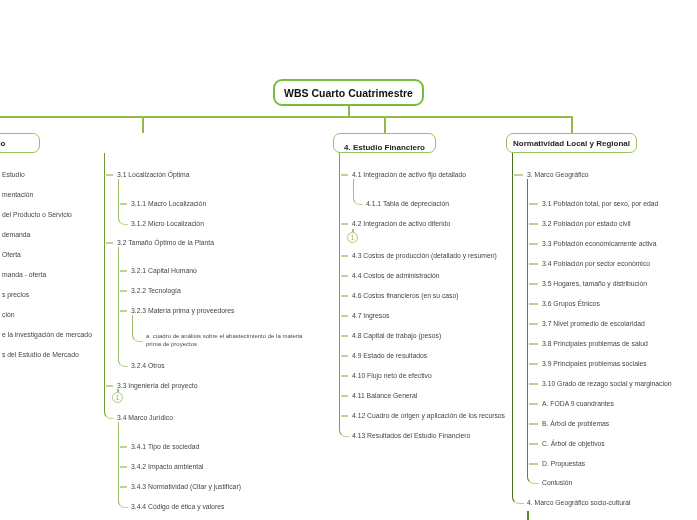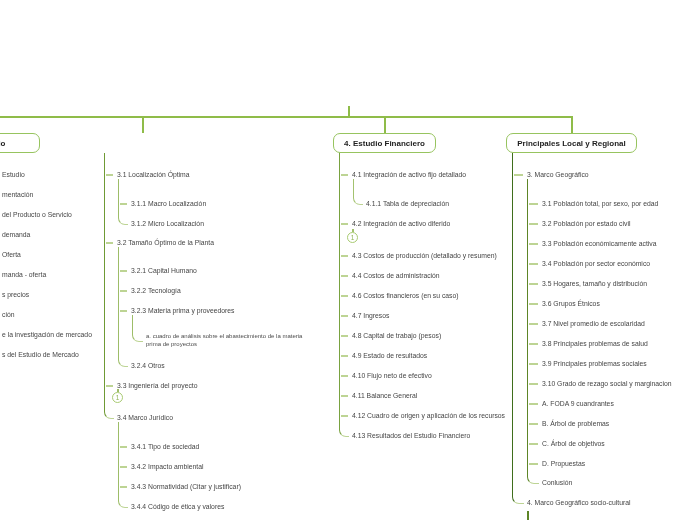--- a/index.html
+++ b/index.html
@@ -16,20 +16,23 @@
   .topic{position:absolute;font-size:6.8px;line-height:8.5px;color:#454545;white-space:nowrap;}
   .topic.wrap{white-space:normal;font-size:6px;line-height:8px;color:#4c4c4c;}
   .badge{position:absolute;width:11px;height:11px;border:1px solid #a9cb72;border-radius:50%;
          color:#8fb456;background:#fff;font-size:6.5px;line-height:10px;text-align:center;
          box-sizing:border-box;}
 </style>
 </head>
 <body>
 
 <div id="canvas">
+  <div class="root-box" id="root-topic" style="left:273px;top:79px;width:151px;height:27px;">
+    <span>WBS Cuarto Cuatrimestre</span>
+  </div>
 <div class="line" style="left: 348px; top: 106px; width: 1.5px; height: 10px; background: rgb(143, 188, 73);"></div>
     <div class="line" style="left: 0px; top: 116px; width: 573px; height: 1.5px; background: rgb(143, 188, 73);"></div>
     <div class="node-box" style="left: -62px; top: 133px; width: 102px; height: 20px;">
       <span>Mercado</span>
     </div>
     <div class="topic" style="left: 2px; top: 171px;">Estudio</div>
     <div class="topic" style="left: 2px; top: 191px;">mentación</div>
     <div class="topic" style="left: 2px; top: 211px;">del Producto o Servicio</div>
     <div class="topic" style="left: 2px; top: 231px;">demanda</div>
     <div class="topic" style="left: 2px; top: 251px;">Oferta</div>
@@ -67,21 +70,21 @@
     <div class="line" style="left: 119.5px; top: 446.25px; width: 7.5px; height: 1.5px; background: rgb(189, 212, 148);"></div>
     <div class="topic" style="left: 131px; top: 443px;">3.4.1 Tipo de sociedad</div>
     <div class="line" style="left: 119.5px; top: 466.25px; width: 7.5px; height: 1.5px; background: rgb(189, 212, 148);"></div>
     <div class="topic" style="left: 131px; top: 463px;">3.4.2 Impacto ambiental</div>
     <div class="line" style="left: 119.5px; top: 486.25px; width: 7.5px; height: 1.5px; background: rgb(189, 212, 148);"></div>
     <div class="topic" style="left: 131px; top: 483px;">3.4.3 Normatividad (Citar y justificar)</div>
     <div class="topic" style="left: 131px; top: 503px;">3.4.4 Código de ética y valores</div>
     <div class="line" style="left: 384px; top: 116px; width: 1.5px; height: 17px; background: rgb(143, 188, 73);"></div>
     <div class="curve" style="left: 339px; top: 153px; width: 9px; height: 283px; border-left: 1.5px solid rgb(121, 162, 64); border-bottom: 1.5px solid rgb(189, 212, 148); border-bottom-left-radius: 7px;"></div>
     <div class="curve" style="left: 353px; top: 179px; width: 9px; height: 25px; border-left: 1.5px solid rgb(163, 194, 111); border-bottom: 1.5px solid rgb(189, 212, 148); border-bottom-left-radius: 7px;"></div>
-    <div class="node-box" style="left: 333px; top: 133px; width: 103px; height: 20px;">
+    <div class="node-box" style="left: 333px; top: 133px; width: 103px; height: 20px; align-items: flex-end;">
       <span>4. Estudio Financiero</span>
     </div>
     <div class="line" style="left: 340.5px; top: 174.25px; width: 7.5px; height: 1.5px; background: rgb(189, 212, 148);"></div>
     <div class="topic" style="left: 352px; top: 171px;">4.1 Integración de activo fijo detallado</div>
     <div class="topic" style="left: 366px; top: 200px;">4.1.1 Tabla de depreciación</div>
     <div class="line" style="left: 340.5px; top: 223.25px; width: 7.5px; height: 1.5px; background: rgb(189, 212, 148);"></div>
     <div class="topic" style="left: 352px; top: 220px;">4.2 Integración de activo diferido</div>
     <div class="line" style="left: 352px; top: 229px; width: 1.5px; height: 3px; background: rgb(163, 194, 111);"></div>
     <div class="badge" style="left: 347px; top: 232px;">1</div>
     <div class="line" style="left: 340.5px; top: 255.25px; width: 7.5px; height: 1.5px; background: rgb(189, 212, 148);"></div>
@@ -101,21 +104,21 @@
     <div class="line" style="left: 340.5px; top: 395.25px; width: 7.5px; height: 1.5px; background: rgb(189, 212, 148);"></div>
     <div class="topic" style="left: 352px; top: 392px;">4.11 Balance General</div>
     <div class="line" style="left: 340.5px; top: 415.25px; width: 7.5px; height: 1.5px; background: rgb(189, 212, 148);"></div>
     <div class="topic" style="left: 352px; top: 412px;">4.12 Cuadro de origen y aplicación de los recursos</div>
     <div class="topic" style="left: 352px; top: 432px;">4.13 Resultados del Estudio Financiero</div>
     <div class="line" style="left: 571px; top: 116px; width: 1.5px; height: 17px; background: rgb(143, 188, 73);"></div>
     <div class="curve" style="left: 512px; top: 153px; width: 11px; height: 350px; border-left: 1.5px solid rgb(63, 110, 28); border-bottom: 1.5px solid rgb(189, 212, 148); border-bottom-left-radius: 7px;"></div>
     <div class="curve" style="left: 527px; top: 179px; width: 11px; height: 304px; border-left: 1.5px solid rgb(93, 133, 39); border-bottom: 1.5px solid rgb(189, 212, 148); border-bottom-left-radius: 7px;"></div>
     <div class="line" style="left: 527px; top: 511px; width: 1.5px; height: 10px; background: rgb(93, 133, 39);"></div>
     <div class="node-box" style="left: 506px; top: 133px; width: 131px; height: 20px;">
-      <span>Principales Local y Regional</span>
+      <span>Normatividad Local y Regional</span>
     </div>
     <div class="line" style="left: 513.5px; top: 174.25px; width: 9.5px; height: 1.5px; background: rgb(189, 212, 148);"></div>
     <div class="topic" style="left: 527px; top: 171px;">3. Marco Geográfico</div>
     <div class="line" style="left: 528.5px; top: 203.25px; width: 9.5px; height: 1.5px; background: rgb(189, 212, 148);"></div>
     <div class="topic" style="left: 542px; top: 200px;">3.1 Población total, por sexo, por edad</div>
     <div class="line" style="left: 528.5px; top: 223.25px; width: 9.5px; height: 1.5px; background: rgb(189, 212, 148);"></div>
     <div class="topic" style="left: 542px; top: 220px;">3.2 Población por estado civil</div>
     <div class="line" style="left: 528.5px; top: 243.25px; width: 9.5px; height: 1.5px; background: rgb(189, 212, 148);"></div>
     <div class="topic" style="left: 542px; top: 240px;">3.3 Población económicamente activa</div>
     <div class="line" style="left: 528.5px; top: 263.25px; width: 9.5px; height: 1.5px; background: rgb(189, 212, 148);"></div>

